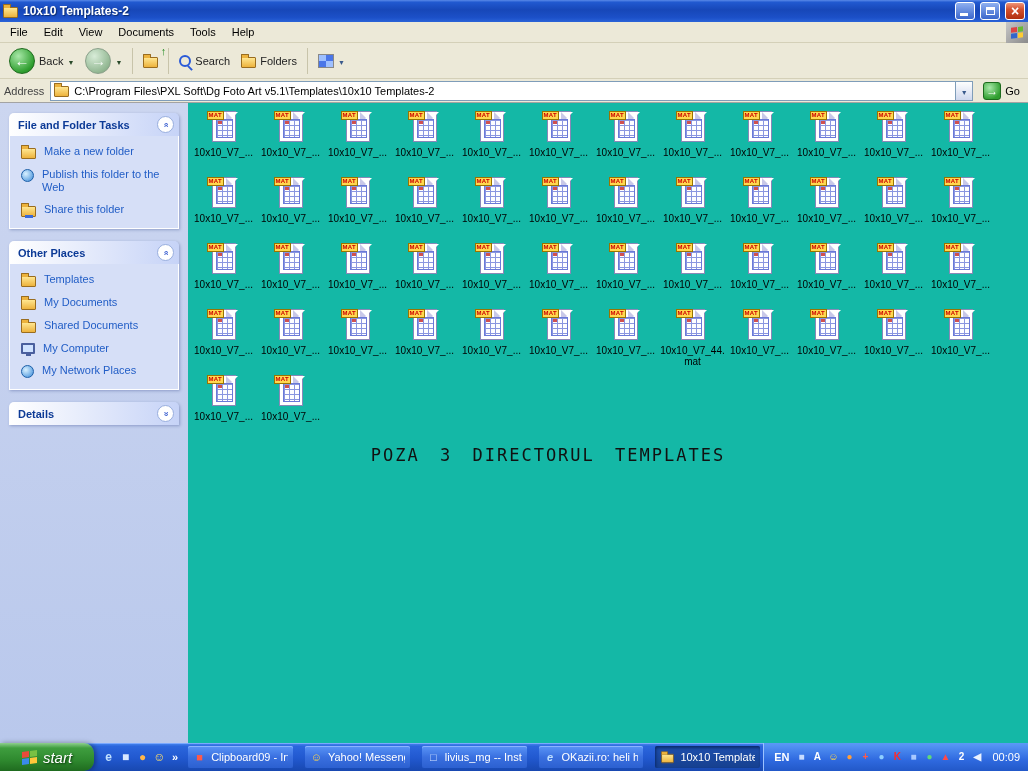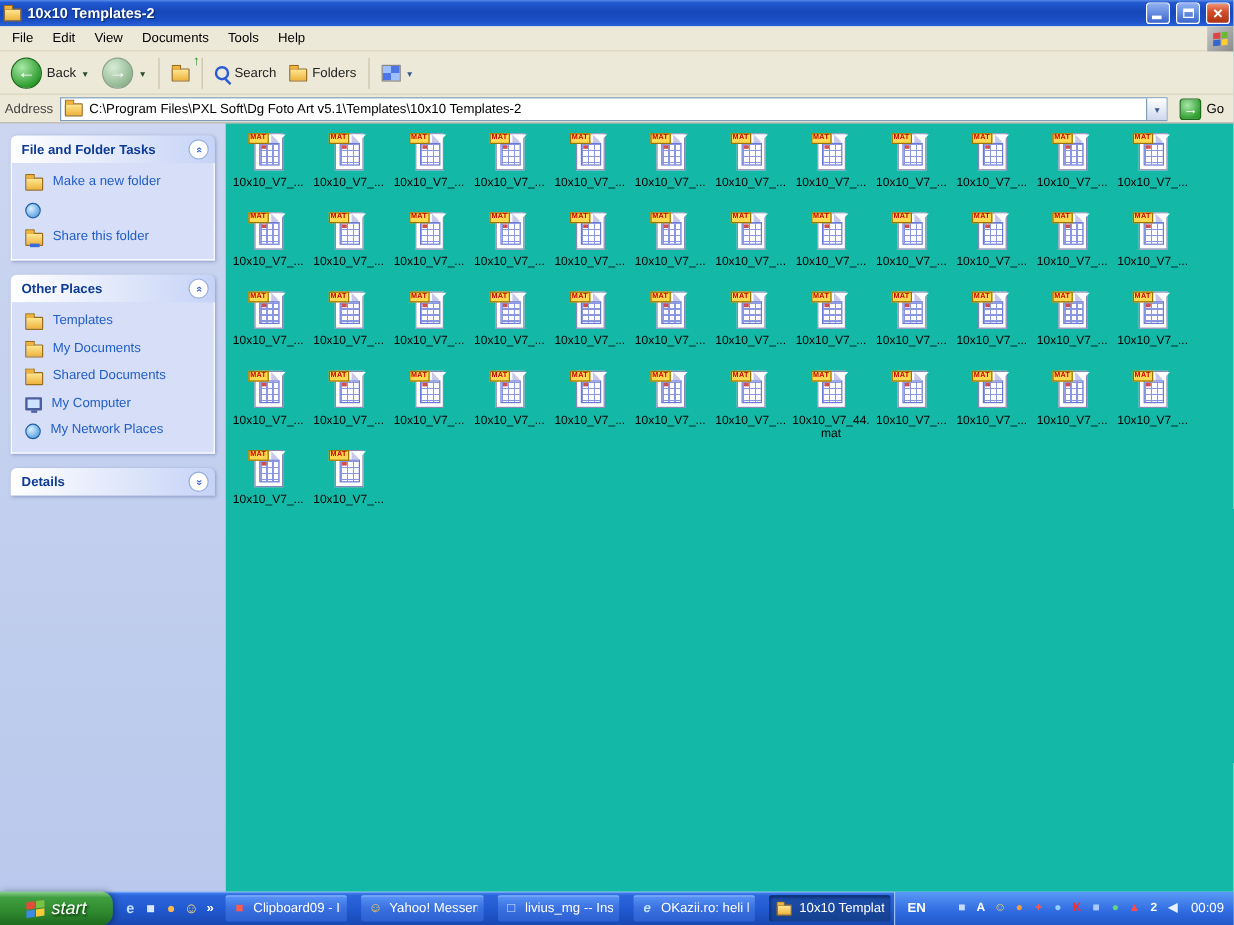--- a/index.html
+++ b/index.html
@@ -140,21 +140,21 @@
   .task.active { background:linear-gradient(180deg,#1e4fae,#16408f); box-shadow:inset 1px 2px 3px #0a2a6a; }
   .task-label { white-space:nowrap; overflow:hidden; }
   .ti { width:13px; flex:none; text-align:center; font-size:11px; font-weight:bold; line-height:13px; }
   .ti-irfan::before { content:"■"; color:#ff5a4a; }
   .ti-yahoo::before { content:"☺"; color:#ffd84a; }
   .ti-install::before { content:"□"; color:#cfe0ff; }
   .ti-ie::before { content:"e"; color:#bfe0ff; font-style:italic; }
   .task .folder-ico { transform:scale(.85); margin-top:2px; }
   .tray { flex:none; display:flex; align-items:center; gap:3px; padding:0 8px 0 10px;
     background:linear-gradient(180deg,#5a9af7,#2f6ae0 60%,#2258c8); border-left:1px solid #9cc2ff; }
-  .tray-lang { color:#fff; font-weight:bold; margin-right:20px; }
+  .tray-lang { color:#fff; font-weight:bold; margin-right:2px; }
   .tray-icons { display:flex; align-items:center; gap:2px; }
   .tray-ico { width:14px; text-align:center; font-size:10px; font-weight:bold; line-height:14px; cursor:pointer; }
   .tray-time { color:#fff; margin-left:5px; }
 </style>
 </head>
 <body>
 
 <div class="window">
 
   <div class="titlebar">
@@ -249,20 +249,21 @@
               <span class="chev-up"></span>
             </span>
         </div>
         <div class="panel-body">
           <div class="side-item">
             <span class="folder-ico"></span>
             <span class="lbl">Make a new folder</span>
           </div>
           <div class="side-item">
             <span class="globe-ico"></span>
+            <span class="lbl">Publish this folder to the Web</span>
           </div>
           <div class="side-item">
             <span class="folder-ico share-mark"></span>
             <span class="lbl">Share this folder</span>
           </div>
         </div>
       </div>
 
       <div class="panel">
         <div class="panel-header">
@@ -752,20 +753,21 @@
           <div class="file-cell">
     <div class="file-icon">
       <div class="file-page"></div>
       <div class="file-fold"></div>
       <div class="file-sheet"></div>
       <div class="mat-badge">MAT</div>
     </div>
     <div class="file-label">10x10_V7_...</div>
   </div>
         </div>
+      <div class="annotation">POZA 3 DIRECTORUL TEMPLATES</div>
     </div>
 
   </div>
 
   <div class="taskbar">
     <div class="start-btn">
       <span class="start-flag">
           <i></i>
           <i></i>
           <i></i>

